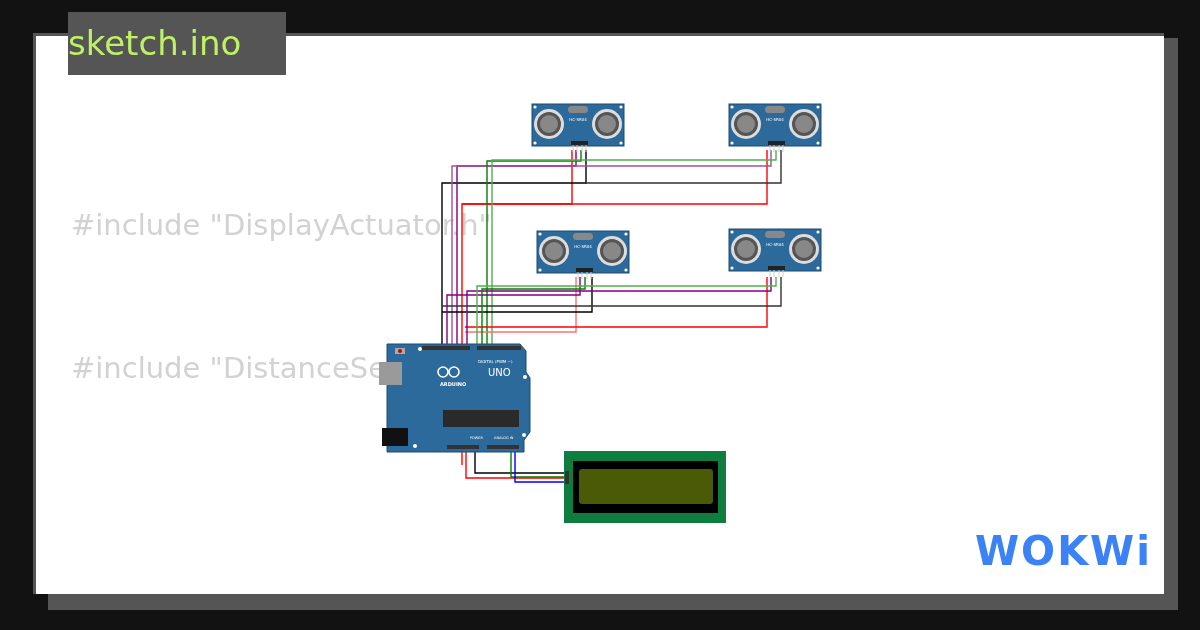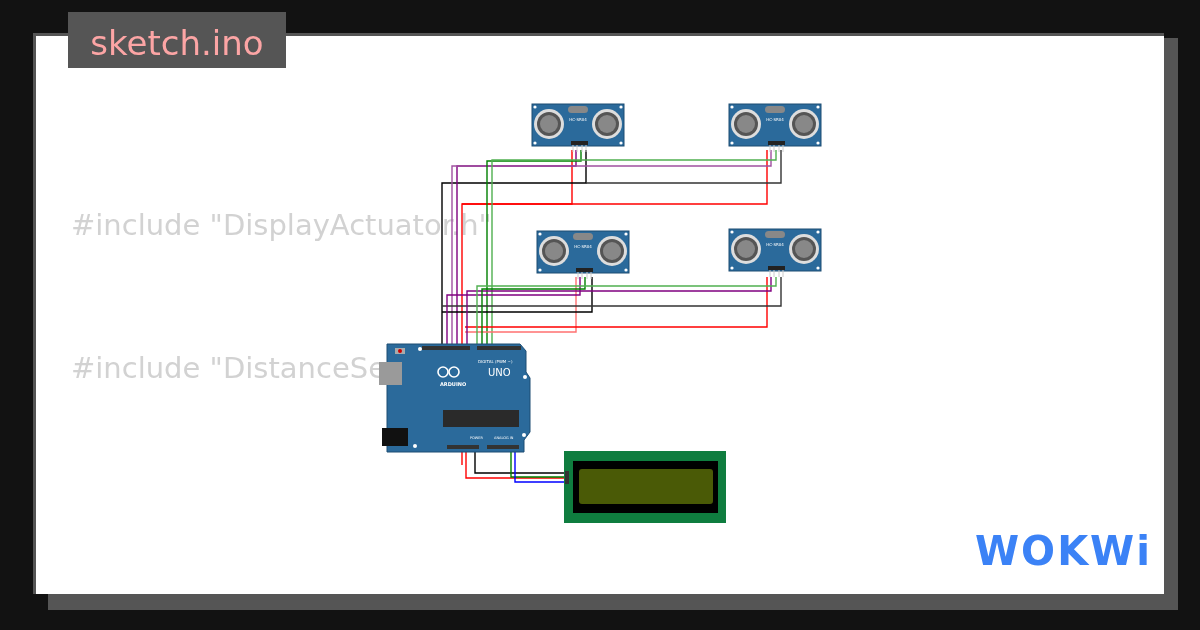--- a/index.html
+++ b/index.html
@@ -4,22 +4,22 @@
 <style>
   html, body { margin:0; padding:0; }
   body { width:1200px; height:630px; background:#121212; position:relative; overflow:hidden;
          font-family:"DejaVu Sans", sans-serif; }
   .shadow { position:absolute; left:48px; top:38px; width:1130px; height:572px; background:#555555; }
   .card { position:absolute; left:33px; top:33px; width:1128px; height:558px; background:#ffffff;
           border:3px solid #555555; border-right:none; border-bottom:none; overflow:hidden; }
   .code { position:absolute; left:35px; top:70px; margin:0; color:#d2d2d2; font-size:29px;
           line-height:47.8px; white-space:pre; font-family:"DejaVu Sans", sans-serif; }
   .code div { height:47.8px; }
-  .tab { position:absolute; left:68px; top:12px; width:218px; height:56px; background:#555555;
-         color:#fca5a5; font-size:34px; line-height:63px; text-align:center; }
+  .tab { position:absolute; left:68px; top:12px; width:218px; height:63px; background:#555555;
+         color:#bef264; font-size:34px; line-height:63px; }
   .diagram { position:absolute; left:0; top:0; }
   .logo { position:absolute; left:975px; top:528px; font-size:40px; font-weight:bold; letter-spacing:2px;
           color:#3b82f6; font-family:"DejaVu Sans", sans-serif; }
 </style>
 </head>
 <body>
 
 <div class="shadow"></div>
 <div class="card">
   <div class="code">

